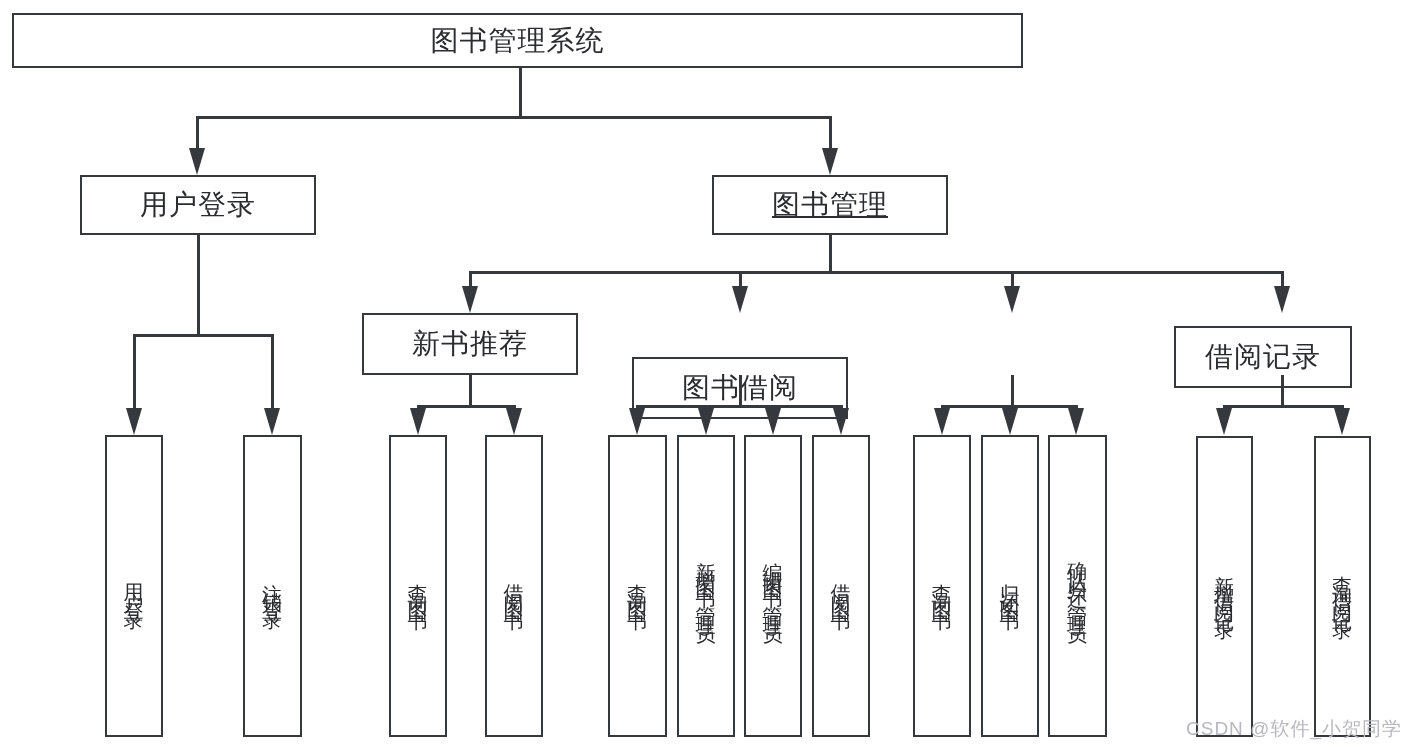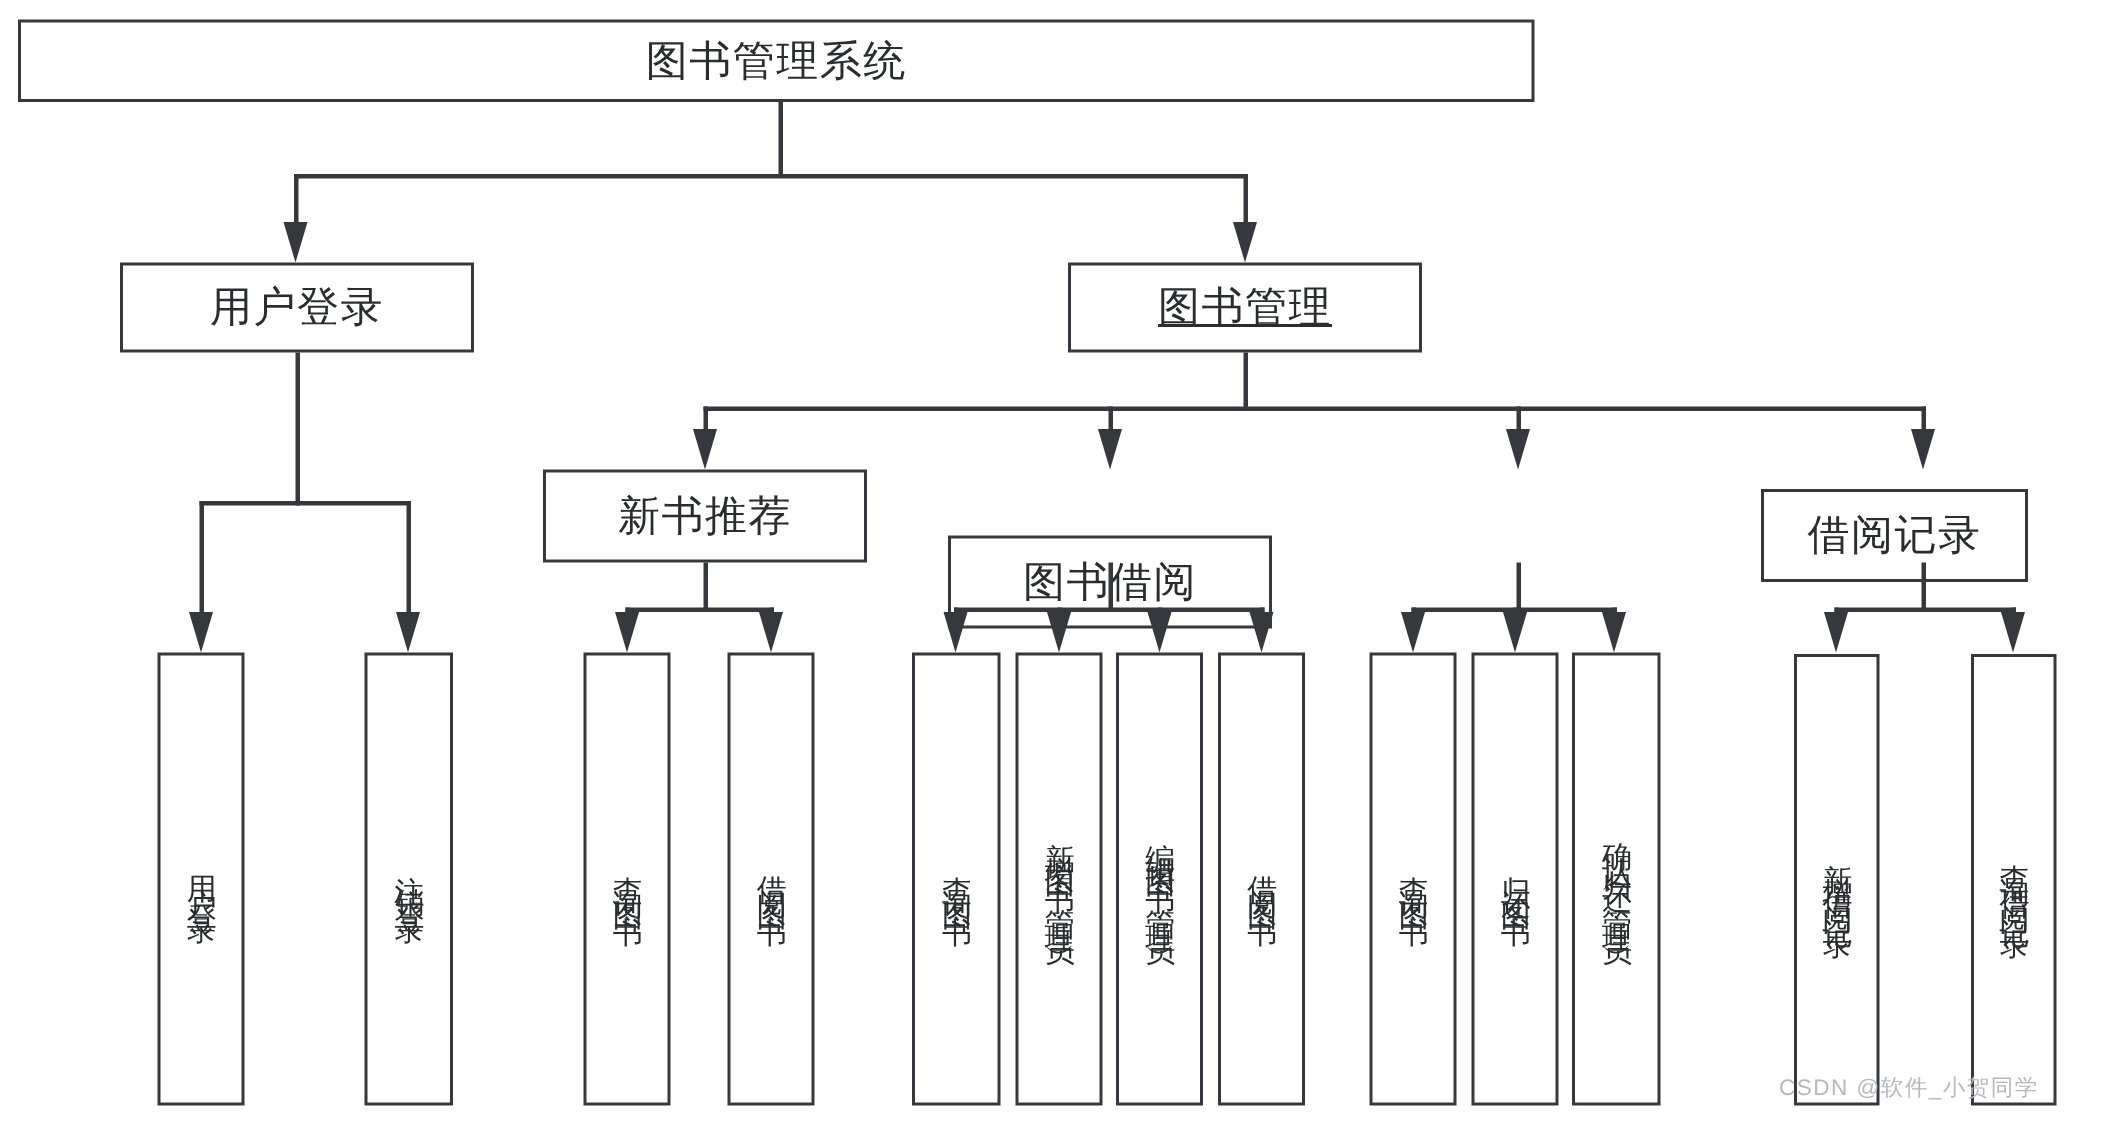--- a/index.html
+++ b/index.html
@@ -28,21 +28,21 @@
   .vline,.hline{position:absolute;background:var(--line);}
   .vline{width:3px;}
   .hline{height:3px;}
   .arrow{
     position:absolute;width:0;height:0;
     border-left:8px solid transparent;border-right:8px solid transparent;
     border-top:27px solid var(--line);
   }
   .watermark{
     position:absolute;left:1186px;top:716px;
-    font-size:15px;letter-spacing:1px;color:var(--watermark);
+    font-size:19px;letter-spacing:1px;color:var(--watermark);
     white-space:nowrap;
   }
 </style>
 </head>
 <body>
 
 <div class="stage">
 
   <div class="box" style="left:12px;top:13px;width:1011px;height:55px;">
     <span class="hlabel">图书管理系统</span>

